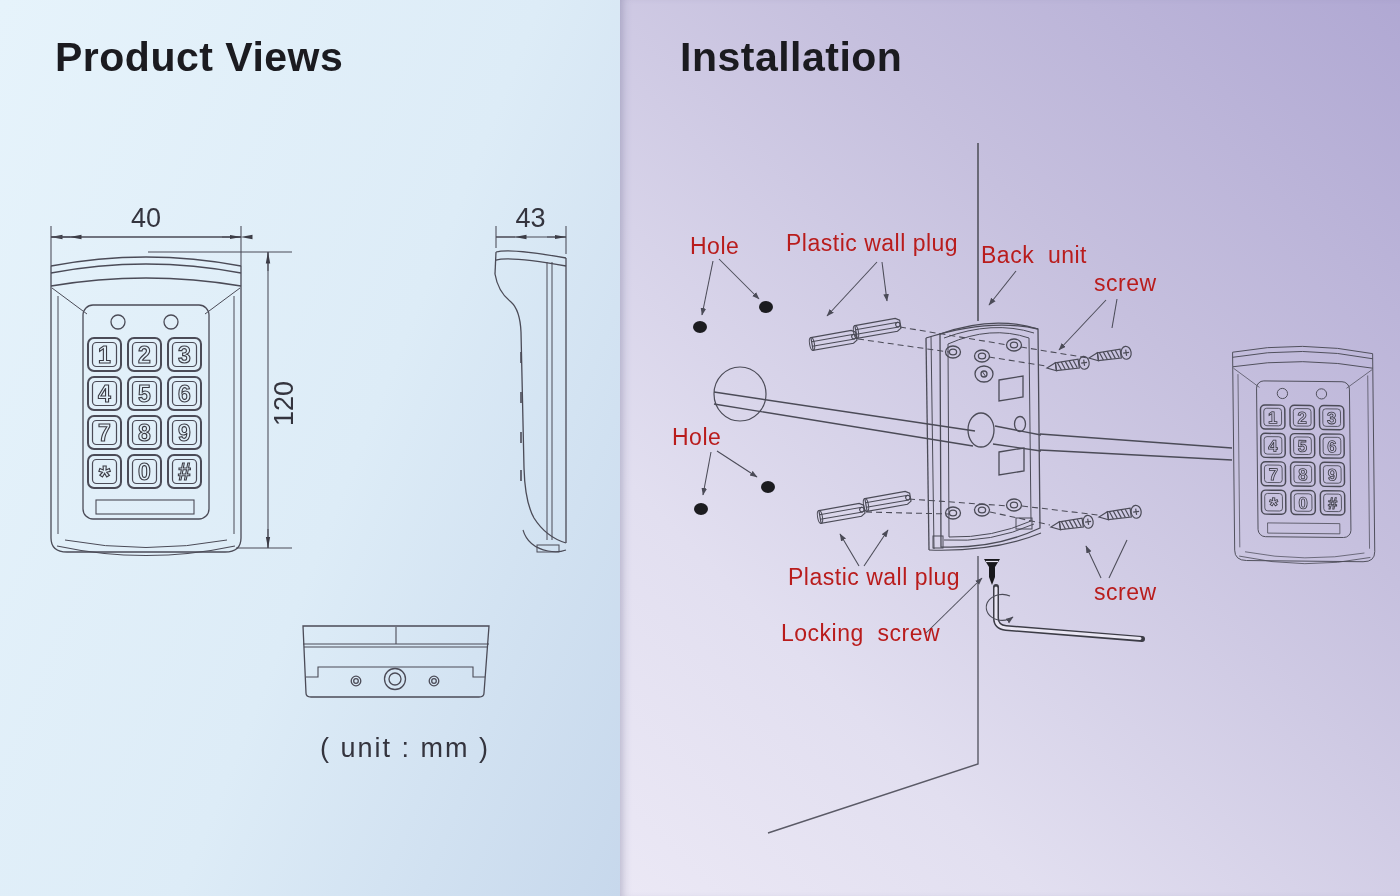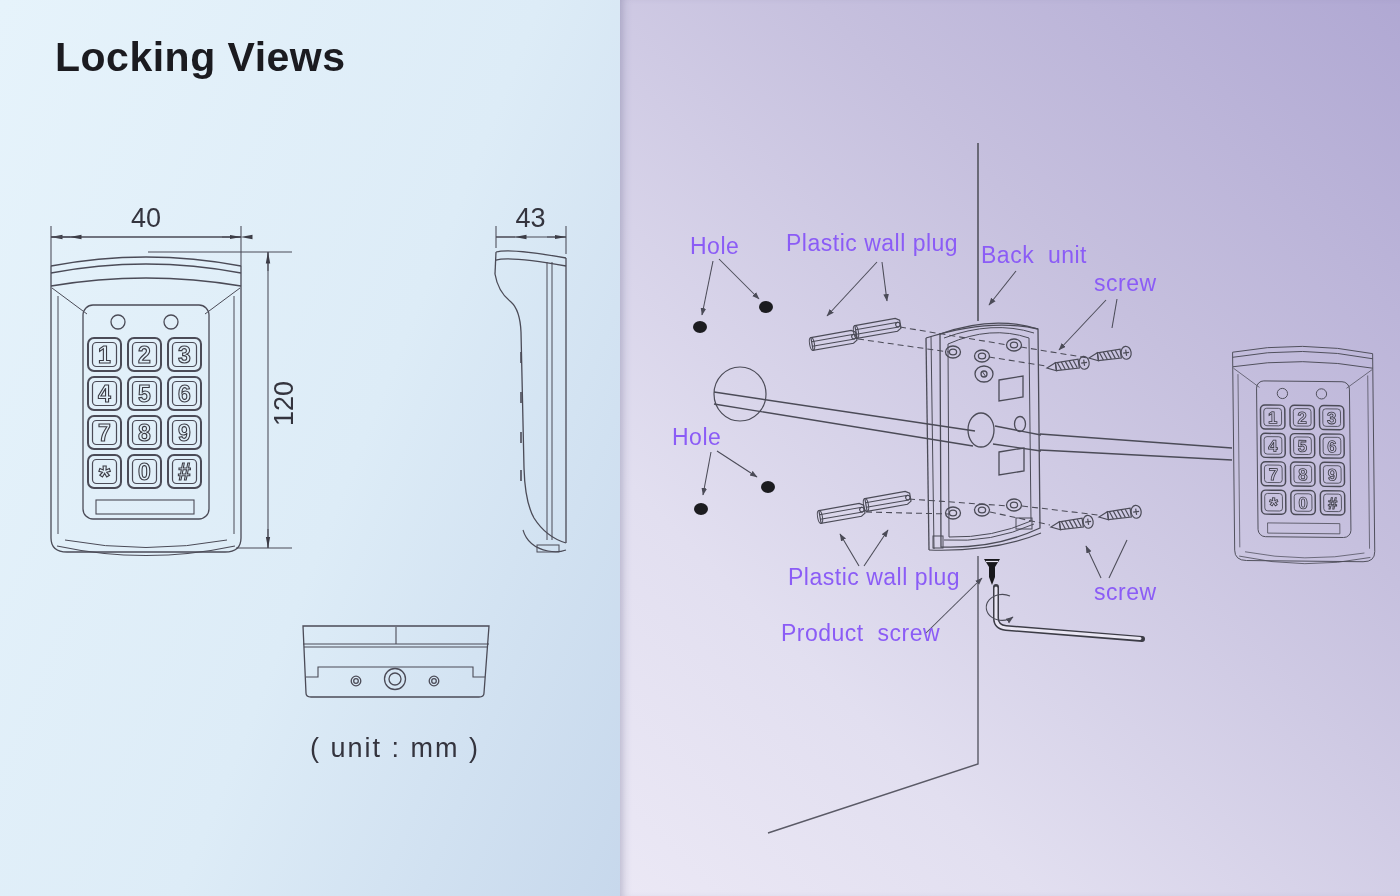--- a/index.html
+++ b/index.html
@@ -9,21 +9,21 @@
         background:linear-gradient(112deg,#e6f3fb 0%,#ddecf7 55%,#c7d8ec 100%);}
   .bg-right{position:absolute;left:620px;top:0;width:780px;height:896px;
         background:linear-gradient(225deg,#b0a8d3 0%,#c6c0de 35%,#e2dff0 75%,#ebe8f5 100%);
         box-shadow:inset 8px 0 10px -6px rgba(80,80,120,.35);}
   svg{position:absolute;left:0;top:0;}
   .ln{stroke:#4b4b57;stroke-width:1.3;fill:none;}
   .thin{stroke:#4b4b57;stroke-width:1.05;fill:none;}
   .dash{stroke:#4b4b57;stroke-width:1.05;fill:none;stroke-dasharray:6 4;}
   .wall{stroke:#5a5a66;stroke-width:1.7;fill:none;}
   .dot{fill:#1c1c20;stroke:none;}
-  .lbl{position:absolute;font-size:23px;color:#8b5cf6;letter-spacing:.5px;white-space:pre;}
+  .lbl{position:absolute;font-size:23px;color:#b91c1c;letter-spacing:.5px;white-space:pre;}
   .title{position:absolute;font-size:41px;font-weight:700;letter-spacing:.5px;color:#1b1b20;white-space:pre;}
   .dim{position:absolute;font-size:27px;color:#34343e;text-align:center;white-space:pre;}
   .unit{position:absolute;font-size:27px;color:#34343e;letter-spacing:2px;white-space:pre;}
 </style>
 </head>
 <body>
 
 <div class="page">
   <div class="bg-left"></div>
   <div class="bg-right"></div>
@@ -261,28 +261,29 @@
       <path d="M711,452 L703,495" marker-end="url(#arr)"></path>
       <path d="M717,451 L757,477" marker-end="url(#arr)"></path>
       <path d="M859,566 L840,534" marker-end="url(#arr)"></path>
       <path d="M864,566 L888,530" marker-end="url(#arr)"></path>
       <path d="M1101,578 L1086,546" marker-end="url(#arr)"></path>
       <path d="M1109,578 L1127,540"></path>
       <path d="M926,633 L982,578" marker-end="url(#arr)"></path>
     </g>
   </svg>
 
-  <div class="title" style="left:55px;top:34px">Locking Views</div>
+  <div class="title" style="left:55px;top:34px">Product Views</div>
+  <div class="title" style="left:680px;top:34px">Installation</div>
 
   <div class="dim" style="left:117px;top:203px;width:58px">40</div>
   <div class="dim" style="left:259px;top:388px;width:50px;transform:rotate(-90deg)">120</div>
   <div class="dim" style="left:503px;top:203px;width:55px">43</div>
-  <div class="unit" style="left:310px;top:733px;width:180px;text-align:left">( unit : mm )</div>
+  <div class="unit" style="left:310px;top:733px;width:180px;text-align:right">( unit : mm )</div>
 
   <div class="lbl" style="left:690px;top:233px">Hole</div>
   <div class="lbl" style="left:786px;top:230px">Plastic wall plug</div>
   <div class="lbl" style="left:981px;top:242px">Back  unit</div>
   <div class="lbl" style="left:1094px;top:270px">screw</div>
   <div class="lbl" style="left:672px;top:424px">Hole</div>
   <div class="lbl" style="left:788px;top:564px">Plastic wall plug</div>
   <div class="lbl" style="left:1094px;top:579px">screw</div>
-  <div class="lbl" style="left:781px;top:620px">Product  screw</div>
+  <div class="lbl" style="left:781px;top:620px">Locking  screw</div>
 </div>
 
 </body></html>

